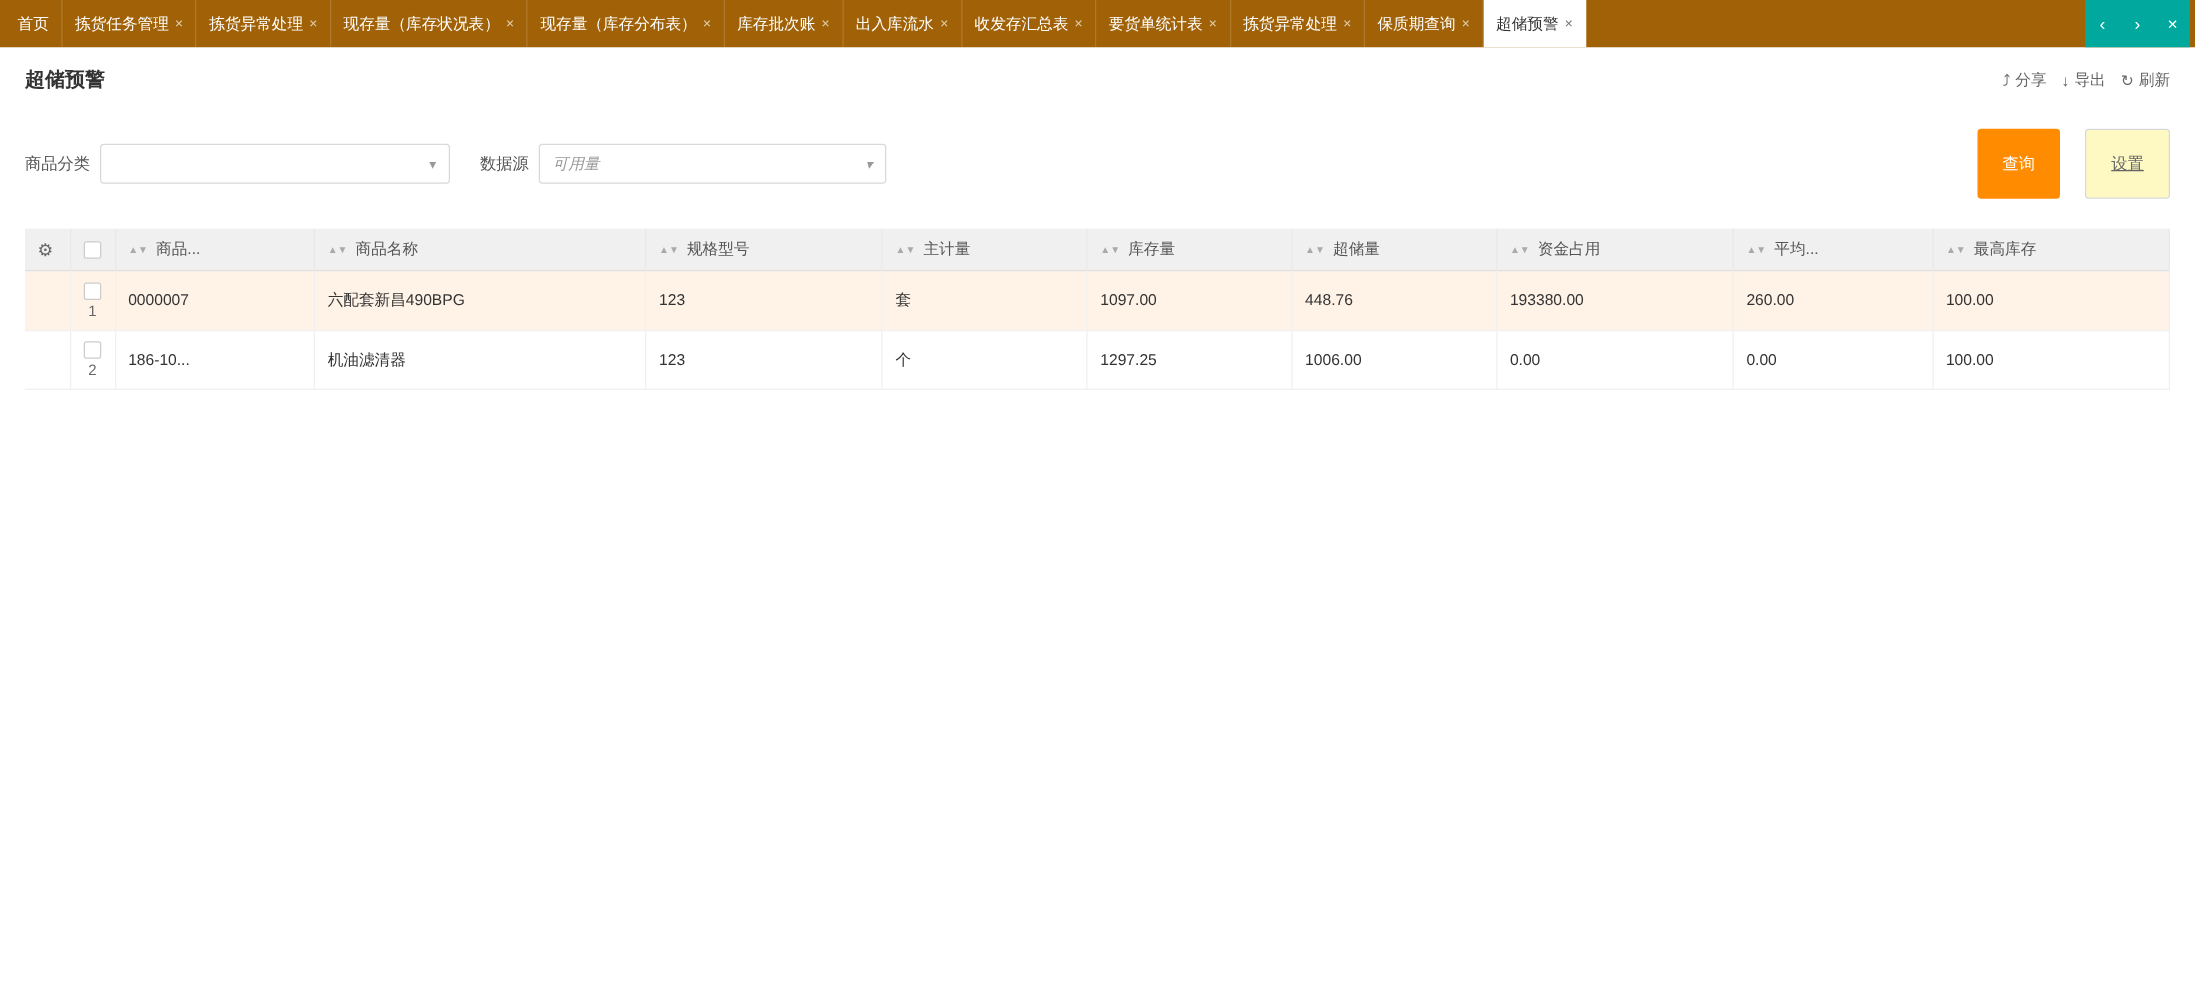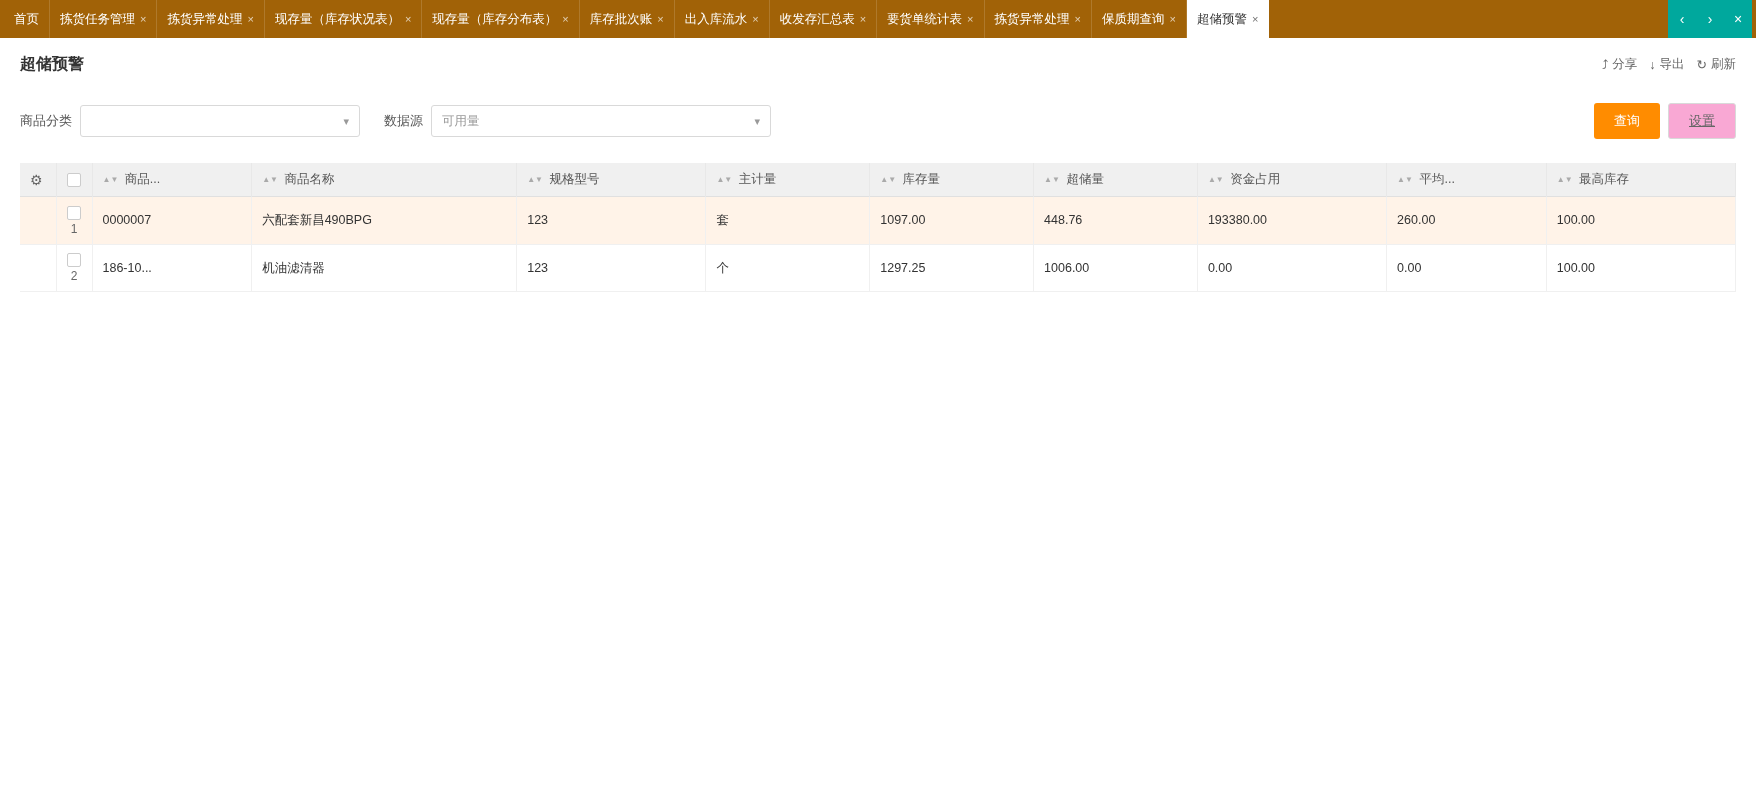--- a/index.html
+++ b/index.html
@@ -110,44 +110,45 @@
       border: 1px solid #d9d9d9;
       border-radius: 3px;
       padding: 0 10px;
       background: #fff;
       cursor: pointer;
       justify-content: space-between;
       font-size: 12.5px;
       color: #999;
     }
     .filter-select-wide {
-      width: 340px;
+      width: 278px;
+      font-style: italic;
     }
     .filter-select .chevron { color: #999; font-size: 11px; }
 
     .filter-actions {
       margin-left: auto;
       display: flex;
-      gap: 8px;
+      gap: 20px;
     }
     .btn-query {
       background: #ff8c00;
       color: #fff;
       border: none;
       border-radius: 3px;
       padding: 6px 20px;
       cursor: pointer;
       font-size: 13px;
     }
     .btn-settings {
-      background: #f9a8d4;
+      background: #fef9c3;
       color: #666;
       border: 1px solid #d9d9d9;
       border-radius: 3px;
-      padding: 8px 20px;
+      padding: 18px 20px;
       cursor: pointer;
       font-size: 13px;
       text-decoration: underline;
     }
 
     
     .data-table {
       width: 100%;
       border-collapse: collapse;
       font-size: 12.5px;

